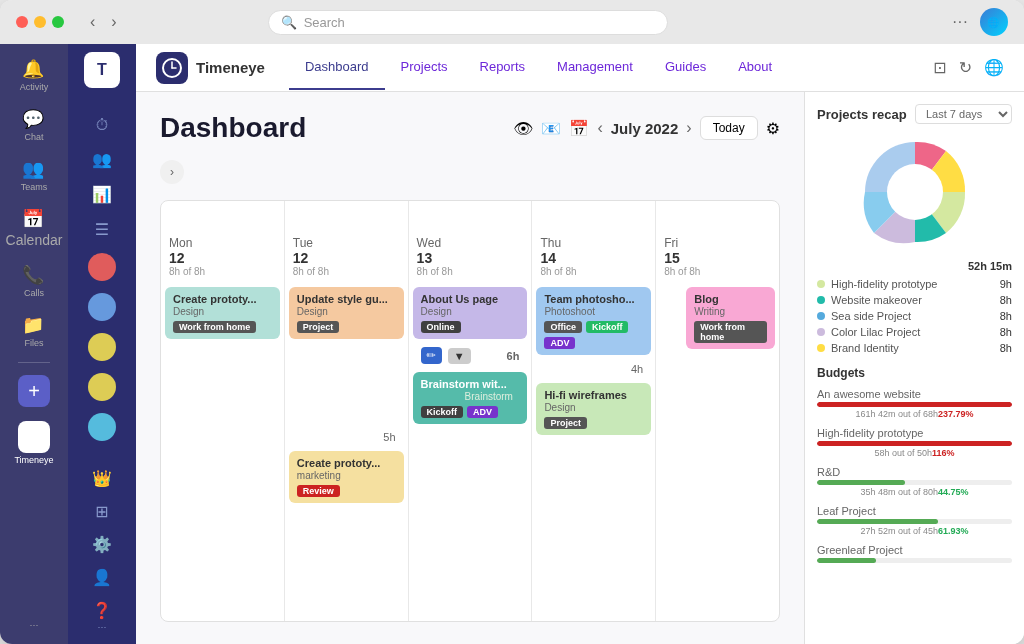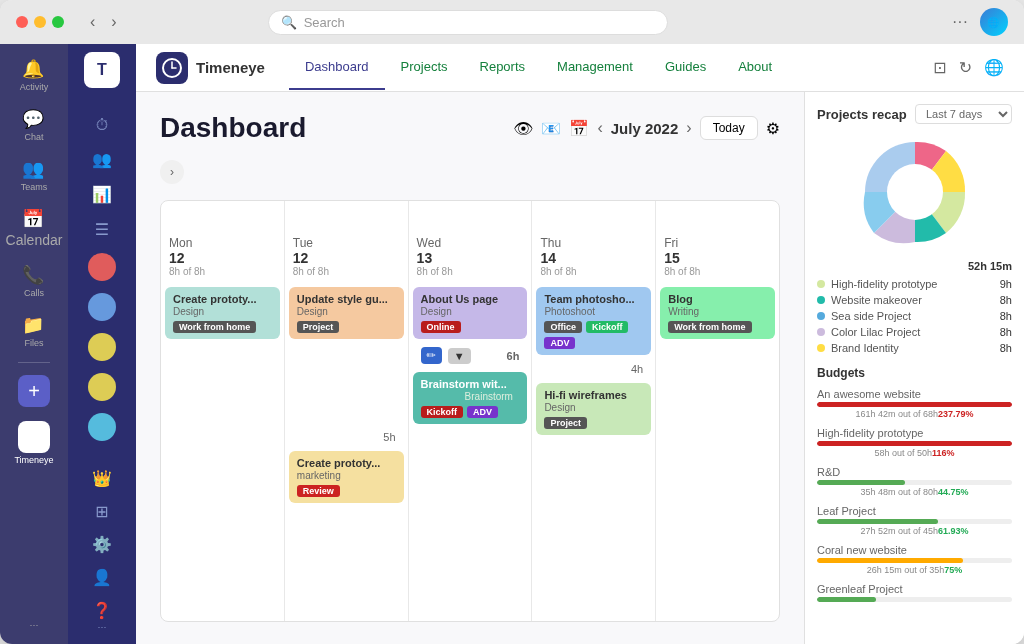--- a/index.html
+++ b/index.html
@@ -37,21 +37,21 @@
     .te-label { font-size: 9px; color: #8899cc; }
 
     
     .app-content { flex: 1; display: flex; flex-direction: column; background: #f5f5f5; overflow: hidden; }
 
     
     .top-nav { height: 48px; background: #fff; border-bottom: 1px solid #e0e0e0; display: flex; align-items: center; padding: 0 20px; gap: 0; flex-shrink: 0; }
     .brand-logo { width: 32px; height: 32px; border-radius: 8px; background: #2b2d6e; display: flex; align-items: center; justify-content: center; color: white; font-size: 14px; font-weight: bold; margin-right: 8px; }
     .brand-name { font-weight: 600; font-size: 15px; color: #333; margin-right: 24px; }
     .nav-links { display: flex; gap: 0; }
-    .nav-link { padding: 14px 16px; font-size: 13px; color: #15803d; cursor: pointer; border-bottom: 2px solid transparent; text-decoration: none; }
+    .nav-link { padding: 14px 16px; font-size: 13px; color: #6d28d9; cursor: pointer; border-bottom: 2px solid transparent; text-decoration: none; }
     .nav-link.active { color: #3c3c8e; border-bottom: 2px solid #3c3c8e; font-weight: 500; }
     .top-nav-right { margin-left: auto; display: flex; gap: 12px; color: #666; }
 
     
     .content-area { display: flex; flex: 1; overflow: hidden; }
 
     
     .dashboard-main { flex: 1; padding: 20px 24px; overflow-y: auto; background: #f8f8fa; }
     .dashboard-header { display: flex; align-items: center; margin-bottom: 16px; }
     .dashboard-title { font-size: 28px; font-weight: 700; color: #1a1a2e; margin-right: 24px; }
@@ -71,21 +71,21 @@
     .day-hours { font-size: 10px; color: #999; }
     .day-tasks { padding: 4px; display: flex; flex-direction: column; gap: 4px; }
 
     .task-card { border-radius: 6px; padding: 6px 8px; font-size: 11px; cursor: pointer; }
     .task-title { font-weight: 600; color: #333; overflow: hidden; text-overflow: ellipsis; white-space: nowrap; }
     .task-sub { font-size: 10px; color: #666; margin-top: 1px; }
     .task-tags { display: flex; gap: 4px; margin-top: 4px; flex-wrap: wrap; }
     .tag { padding: 1px 6px; border-radius: 3px; font-size: 9px; font-weight: 600; }
     .tag-gray { background: #555; color: white; }
     .tag-green { background: #22bb66; color: white; }
-    .tag-orange { background: #b91c1c; color: white; }
+    .tag-orange { background: #404040; color: white; }
     .tag-red { background: #cc2222; color: white; }
     .tag-purple { background: #7733cc; color: white; }
 
     .day-time { font-size: 11px; color: #666; text-align: right; padding: 4px 8px; }
 
     
     .right-sidebar { width: 220px; background: #fff; border-left: 1px solid #e0e0e0; padding: 12px; overflow-y: auto; flex-shrink: 0; }
     .rs-section-header { display: flex; align-items: center; justify-content: space-between; margin-bottom: 8px; }
     .rs-title { font-size: 13px; font-weight: 600; color: #333; }
     .rs-dropdown { font-size: 11px; color: #666; border: 1px solid #ddd; border-radius: 4px; padding: 2px 6px; cursor: pointer; background: white; }
@@ -378,21 +378,21 @@
                 </div>
               </div>
 
               <div class="day-col">
                 <div class="day-header">
                   <div class="day-name">Fri</div>
                   <div class="day-num">15</div>
                   <div class="day-hours">8h of 8h</div>
                 </div>
                 <div class="day-tasks">
-                  <div class="task-card" style="background:#86efac;">
+                  <div class="task-card" style="background:#f9a8d4;margin-left:26px;">
                     <div class="task-title">Blog</div>
                     <div class="task-sub">Writing</div>
                     <div class="task-tags">
                       <span class="tag tag-gray">Work from home</span>
                     </div>
                   </div>
                 </div>
               </div>
 
             </div>
@@ -498,30 +498,20 @@
             <div class="budget-name">Leaf Project</div>
             <div class="budget-bar-wrap">
               <div class="budget-bar" style="width:62%;background:#55aa55;"></div>
             </div>
             <div class="budget-detail">
               <span>27h 52m out of 45h</span>
               <span class="budget-pct-ok">61.93%</span>
             </div>
           </div>
 
-          <div class="budget-item">
-            <div class="budget-name">Coral new website</div>
-            <div class="budget-bar-wrap">
-              <div class="budget-bar" style="width:75%;background:#ffaa00;"></div>
-            </div>
-            <div class="budget-detail">
-              <span>26h 15m out of 35h</span>
-              <span class="budget-pct-ok">75%</span>
-            </div>
-          </div>
 
           <div class="budget-item">
             <div class="budget-name">Greenleaf Project</div>
             <div class="budget-bar-wrap">
               <div class="budget-bar" style="width:30%;background:#55aa55;"></div>
             </div>
           </div>
 
         </div>
       </div>

